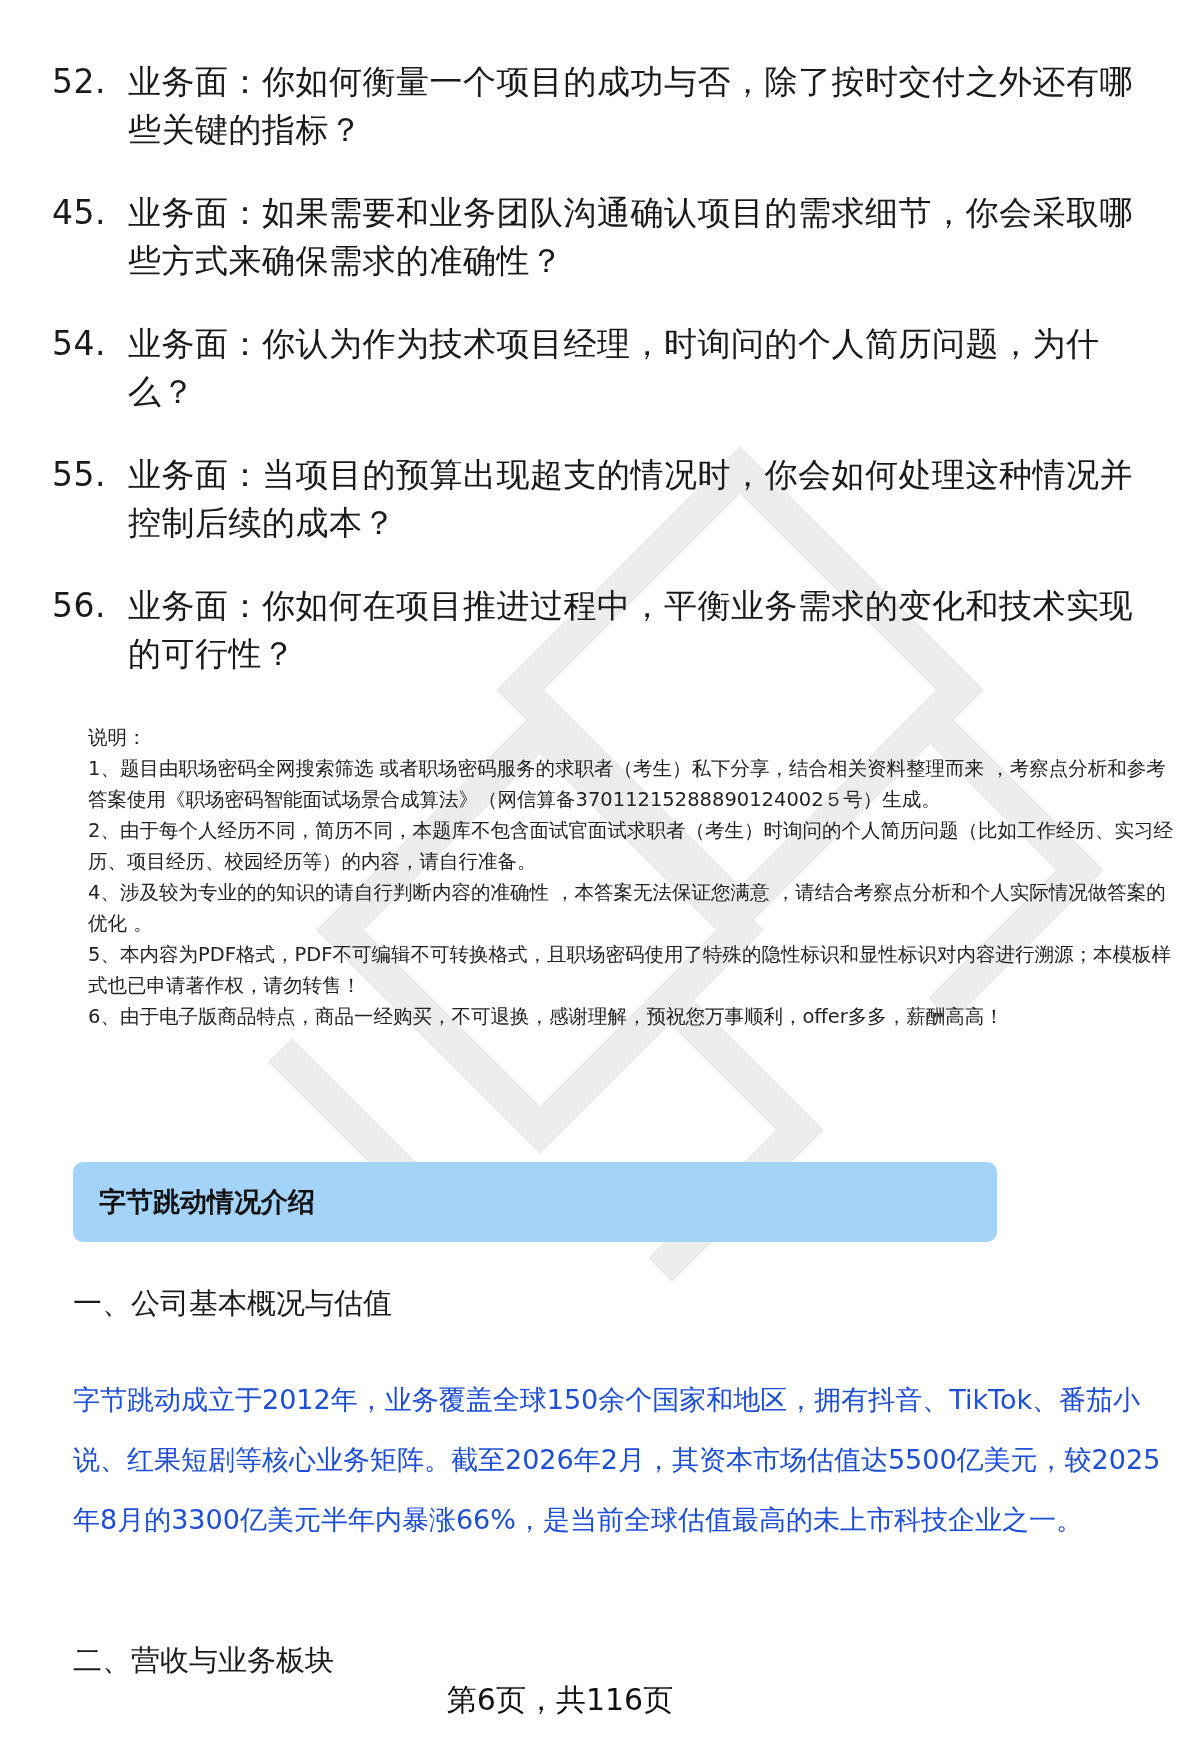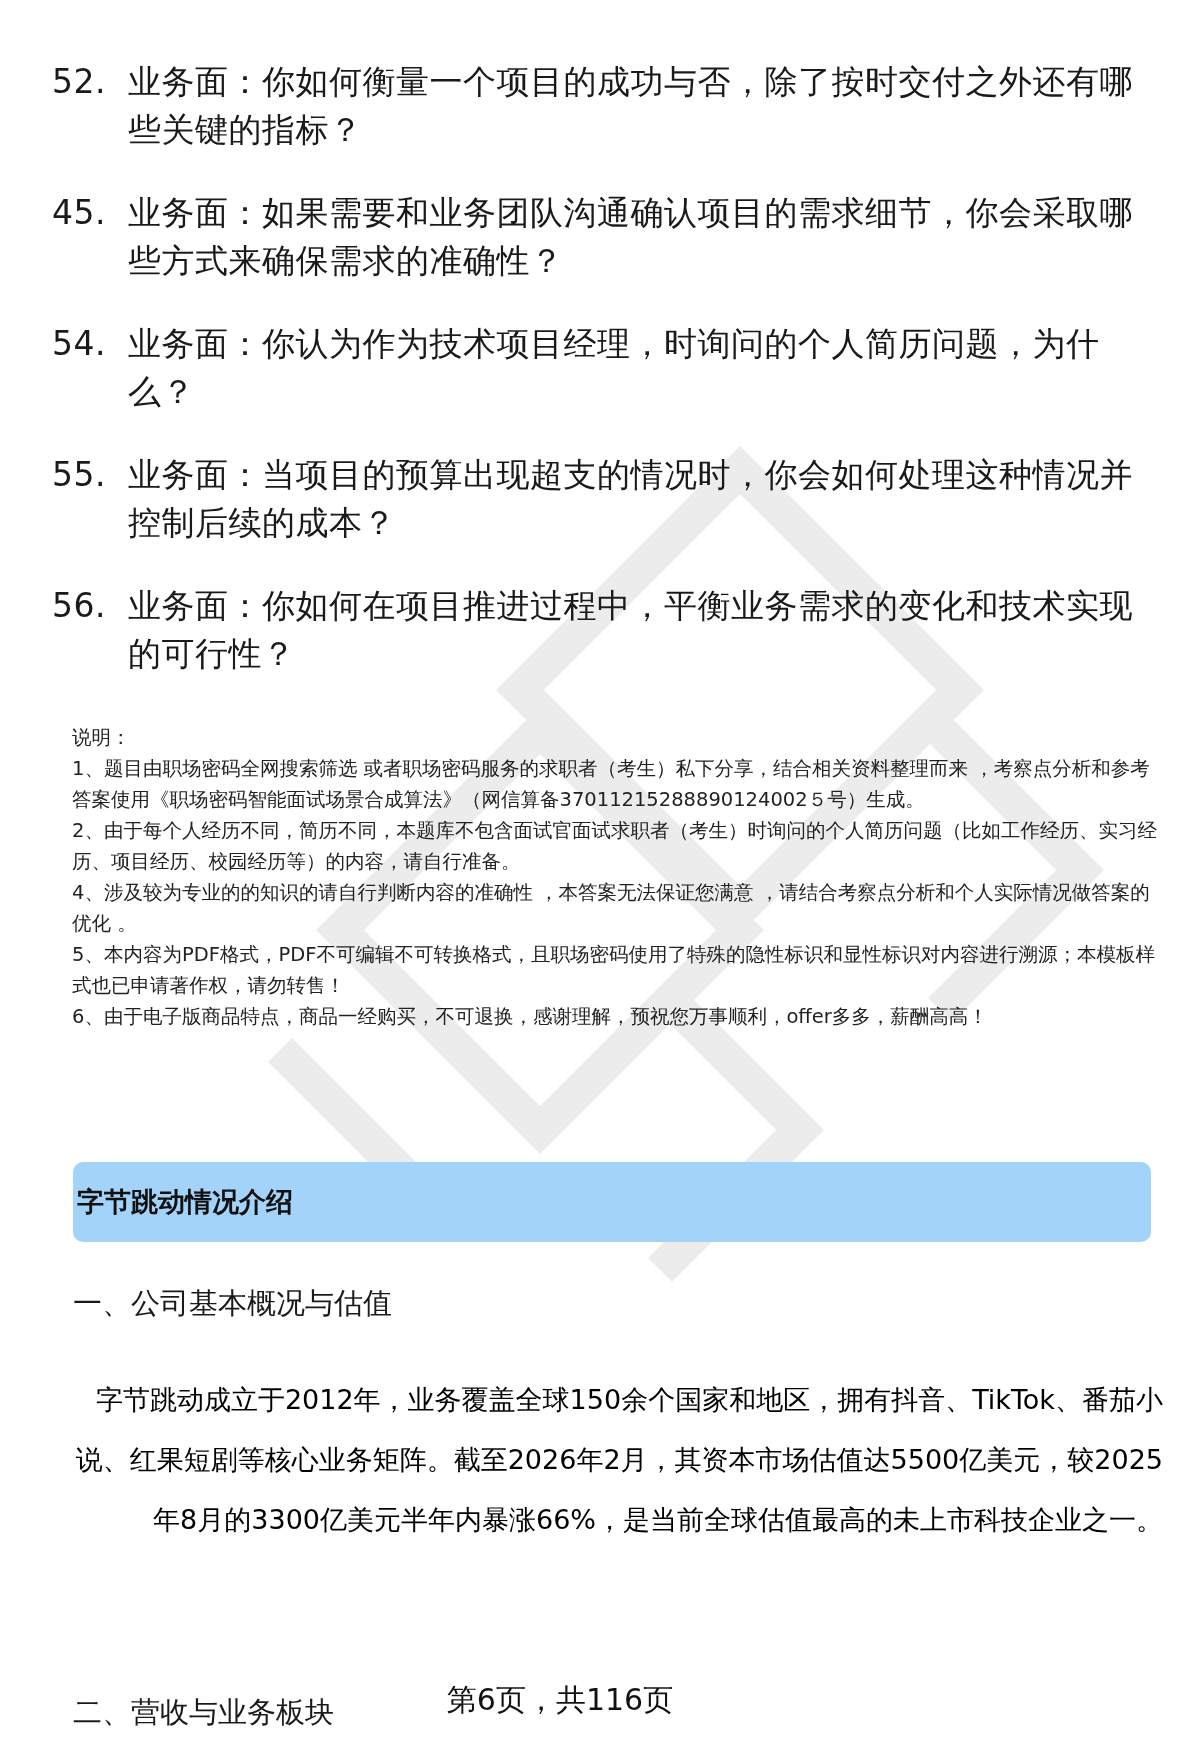--- a/index.html
+++ b/index.html
@@ -43,71 +43,70 @@
     }
     .question .num {
       width: 76px;
       flex: none;
     }
     .question .text {
       width: 1010px;
     }
     .notes {
       position: absolute;
-      left: 72px;
+      left: 88px;
       top: 722px;
       width: 1090px;
       font-size: 19.5px;
       line-height: 31px;
       color: #222;
     }
     .notes p {
       margin: 0;
     }
     .banner {
       position: absolute;
       left: 73px;
       top: 1162px;
-      width: 1078px;
+      width: 924px;
       height: 80px;
       background: #a3d3f9;
       border-radius: 10px;
       display: flex;
       align-items: center;
-      padding-left: 4px;
+      padding-left: 26px;
       box-sizing: border-box;
     }
     .banner h2 {
       margin: 0;
       font-size: 27px;
       font-weight: bold;
       color: #111;
       font-family: "DejaVu Sans", sans-serif;
     }
     .section-heading {
       position: absolute;
       left: 73px;
       font-size: 29px;
       line-height: 40px;
       margin: 0;
       font-weight: normal;
       color: #1a1a1a;
     }
     .sec1 { top: 1283px; text-align: center; }
-    .sec2 { top: 1692px; }
+    .sec2 { top: 1640px; }
     .paragraph {
       position: absolute;
       left: 73px;
       top: 1370px;
       width: 1090px;
       font-size: 27px;
       line-height: 60px;
       margin: 0;
-      color: #000000;
-      text-align: right;
+      color: #1d4ed8;
     }
     .footer {
       position: absolute;
       left: 0;
       width: 1120px;
       top: 1680px;
       text-align: center;
       font-size: 30px;
       line-height: 40px;
       color: #111;

